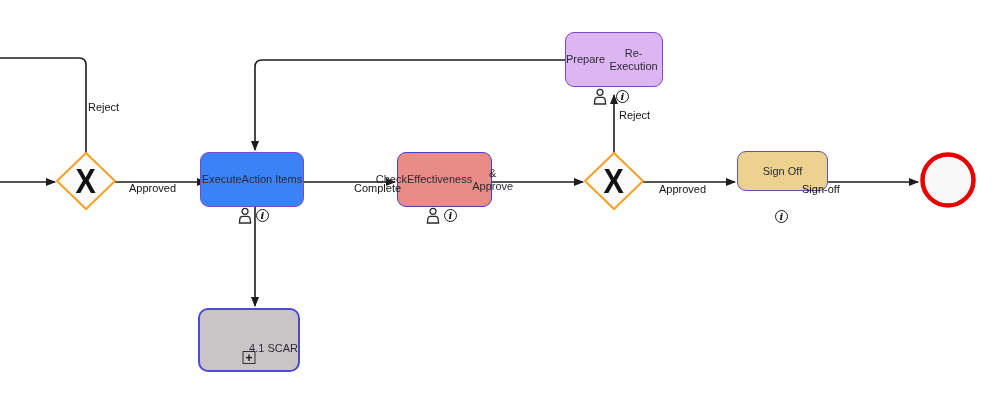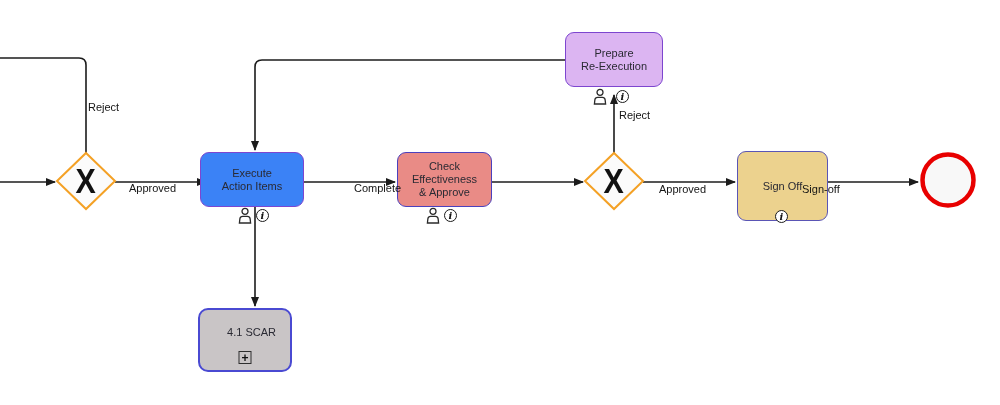--- a/index.html
+++ b/index.html
@@ -4,31 +4,31 @@
 <style>
   html,body{margin:0;padding:0;background:#fff;}
   .canvas{
     position:relative;width:1000px;height:405px;background:#ffffff;
     overflow:hidden;font-family:"Liberation Sans",sans-serif;
   }
   .canvas svg.wires{position:absolute;left:0;top:0;}
   
   .task{
     position:absolute;box-sizing:border-box;border-radius:9px;
-    display:flex;flex-direction:column;align-items:center;justify-content:center;
+    display:flex;flex-direction:row;align-items:center;justify-content:center;
     text-align:center;font-size:11px;line-height:13px;color:#2a2a33;
     border:1.5px solid #000;
   }
   .task-execute {left:200px;top:152px;width:104px;height:55px;background:#3b82f6;border-color:#7d46cf;}
   .task-check   {left:397px;top:152px;width:95px;height:55px;background:#e98b86;border-color:#4b41bd;}
   .task-prepare {left:565px;top:32px; width:98px;height:55px;background:#dcb5f2;border-color:#7d46cf;}
-  .task-signoff {left:737px;top:151px;width:91px;height:70px;background:#ecd28e;border-color:#5a55b5;}
+  .task-signoff {left:737px;top:151px;width:91px;height:40px;background:#ecd28e;border-color:#5a55b5;}
   .task-scar{
-    left:198px;top:308px;width:94px;height:64px;background:#c9c5c6;border-color:#4a4ad2;
-    border-width:2px;border-radius:10px;justify-content:flex-start;padding-left:13px;
+    left:198px;top:308px;width:102px;height:64px;background:#c9c5c6;border-color:#4a4ad2;
+    border-width:2px;border-radius:10px;justify-content:flex-end;padding-left:13px;
   }
   .task-scar .scar-label{margin-top:16px;}
   
   .gw-x{
     position:absolute;width:40px;height:40px;display:flex;align-items:center;justify-content:center;
     font-weight:900;font-size:32px;color:#111;pointer-events:none;
   }
   .gw-x span{display:inline-block;transform:scaleY(1.1) scaleX(0.95);}
   .gw-x-1{left:66px;top:161px;}
   .gw-x-2{left:594px;top:161px;}

